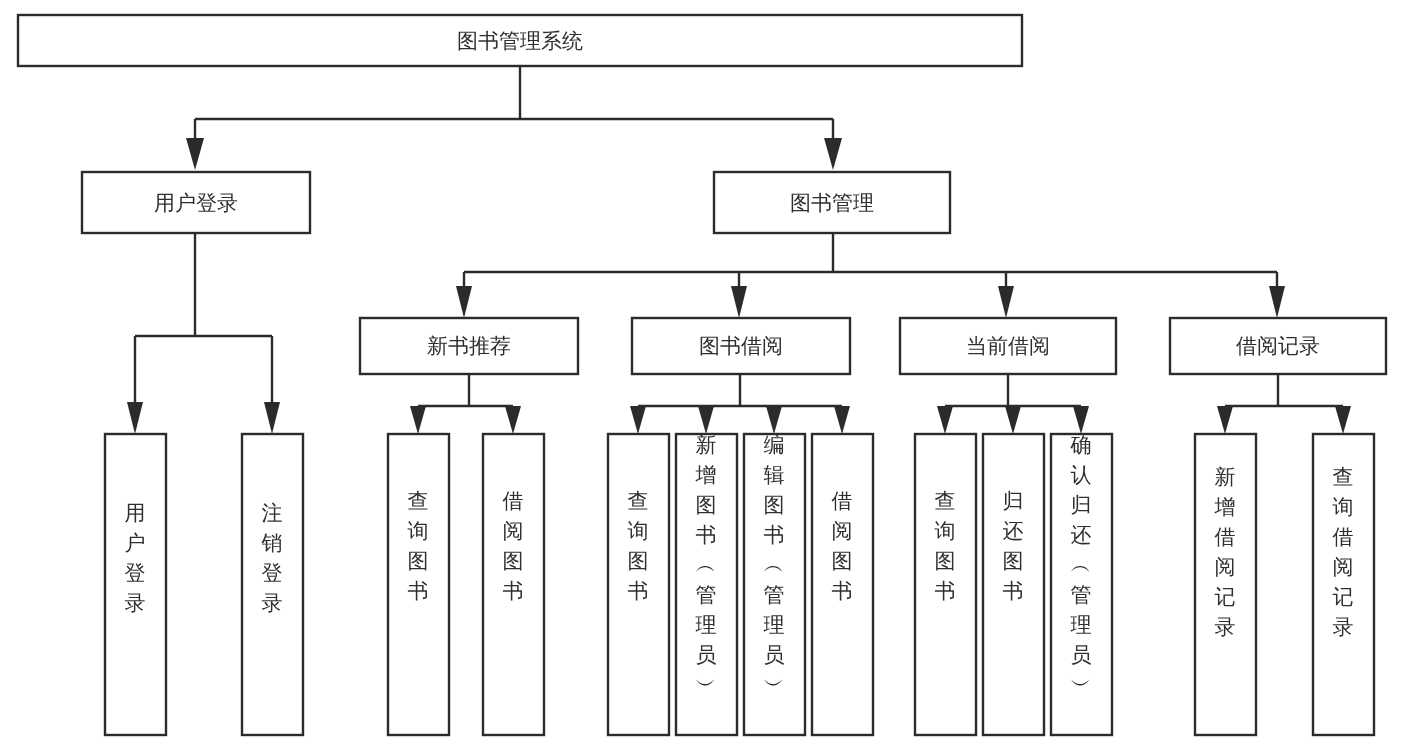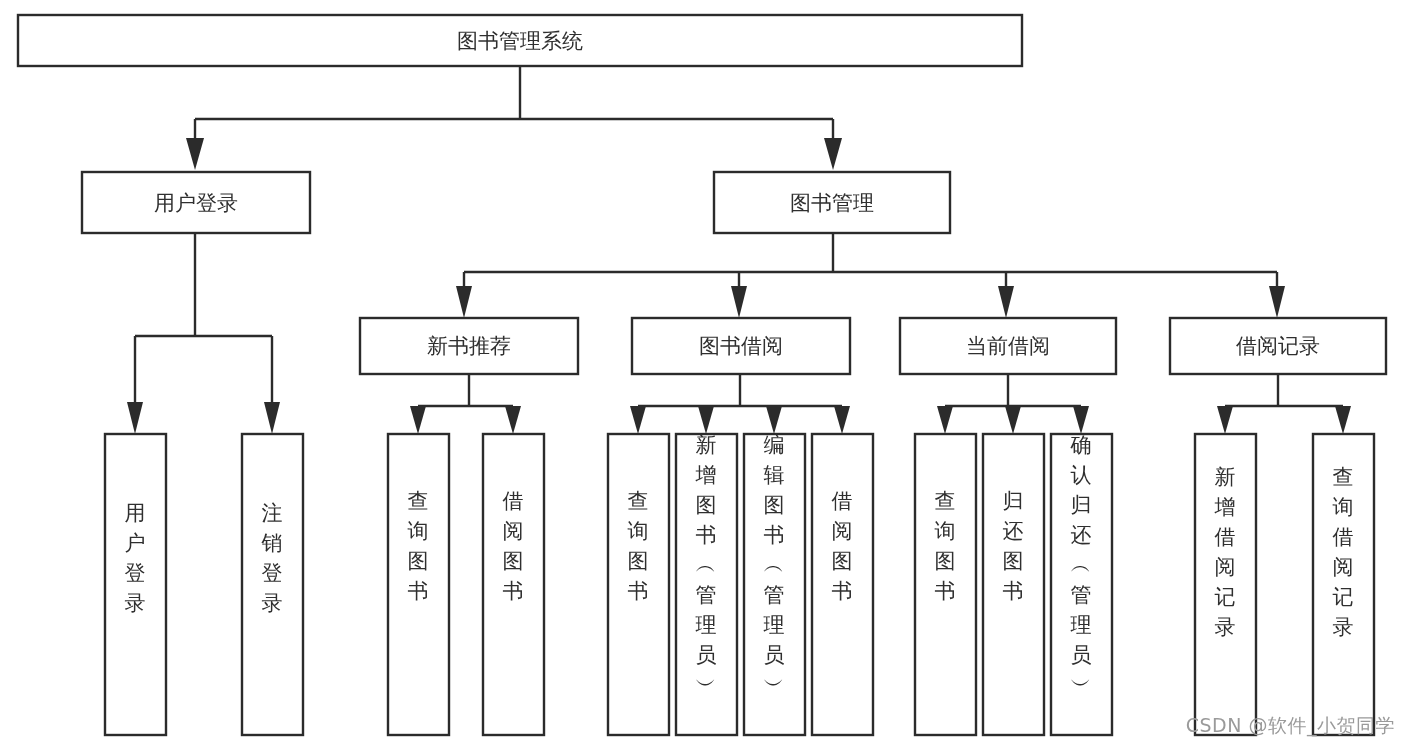--- a/index.html
+++ b/index.html
@@ -210,14 +210,13 @@
     <g>
       <rect class="node-box" x="1195" y="434" width="61" height="301"></rect>
       <text class="node-label-v" x="1225" y="484"><tspan x="1225" dy="0">新</tspan><tspan x="1225" dy="30">增</tspan><tspan x="1225" dy="30">借</tspan><tspan x="1225" dy="30">阅</tspan><tspan x="1225" dy="30">记</tspan><tspan x="1225" dy="30">录</tspan></text>
     </g>
     <g>
       <rect class="node-box" x="1313" y="434" width="61" height="301"></rect>
       <text class="node-label-v" x="1343" y="484"><tspan x="1343" dy="0">查</tspan><tspan x="1343" dy="30">询</tspan><tspan x="1343" dy="30">借</tspan><tspan x="1343" dy="30">阅</tspan><tspan x="1343" dy="30">记</tspan><tspan x="1343" dy="30">录</tspan></text>
     </g>
   </svg>
 
-  <div class="watermark">CSDN @软件_小贺同学</div>
 </div>
 
 </body></html>

